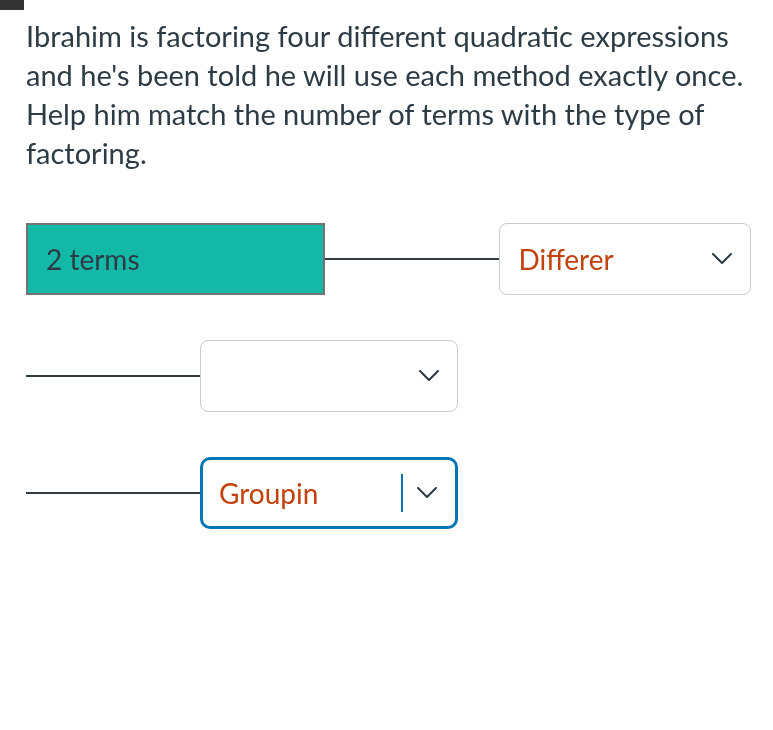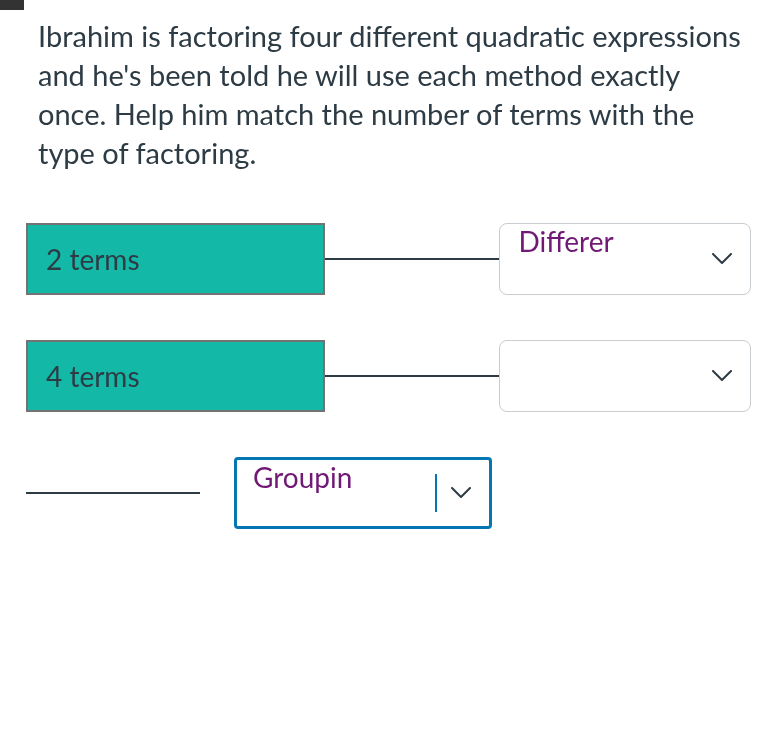--- a/index.html
+++ b/index.html
@@ -17,21 +17,21 @@
     background: #333;
     margin-left: 0;
   }
   .content {
     padding: 6px 22px 20px 26px;
   }
   .prompt {
     font-size: 29px;
     line-height: 1.35;
     color: #2d3b45;
-    margin: 0 0 50px 12px;
+    margin: 0 0 50px 0;
   }
   .rows {
     display: flex;
     flex-direction: column;
     gap: 45px;
   }
   .row {
     display: flex;
     align-items: center;
   }
@@ -56,38 +56,37 @@
     width: 258px;
     height: 72px;
   }
   .select-box {
     width: 100%;
     height: 100%;
     border: 1px solid #c7cdd1;
     border-radius: 8px;
     background: #ffffff;
     display: flex;
-    align-items: flex-start;
+    align-items: center;
     padding: 0 50px 0 18px;
     font-size: 28px;
-    color: #701a75;
+    color: #c2410c;
     overflow: hidden;
     white-space: nowrap;
     cursor: pointer;
     position: relative;
   }
   .select-box .label {
     overflow: hidden;
     white-space: nowrap;
   }
   .select-wrap.focused .select-box {
     border: 3px solid #0576b4;
-    border-radius: 4px;
+    border-radius: 10px;
     padding: 0 48px 0 16px;
-    margin-left: 34px;
   }
   .caret {
     position: absolute;
     right: 18px;
     top: 50%;
     transform: translateY(-50%);
     width: 20px;
     height: 12px;
     pointer-events: none;
   }
@@ -123,23 +122,20 @@
           <span class="caret">
             <svg viewBox="0 0 20 12" width="20" height="12">
                 <path d="M1 1 L10 10 L19 1" fill="none" stroke="#2d3b45" stroke-width="2" stroke-linecap="round" stroke-linejoin="round"></path>
               </svg>
           </span>
         </div>
       </div>
     </div>
 
     <div class="row">
-      <div class="term-box">
-        <span>4 terms</span>
-      </div>
       <div class="connector"></div>
       <div class="select-wrap">
         <div class="select-box">
           <span class="caret">
             <svg viewBox="0 0 20 12" width="20" height="12">
                 <path d="M1 1 L10 10 L19 1" fill="none" stroke="#2d3b45" stroke-width="2" stroke-linecap="round" stroke-linejoin="round"></path>
               </svg>
           </span>
         </div>
       </div>

